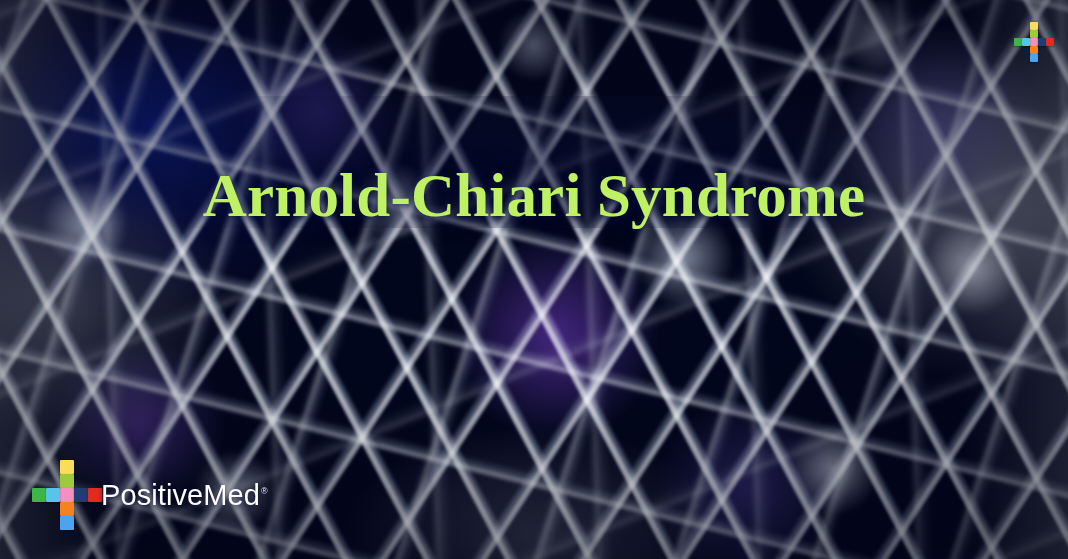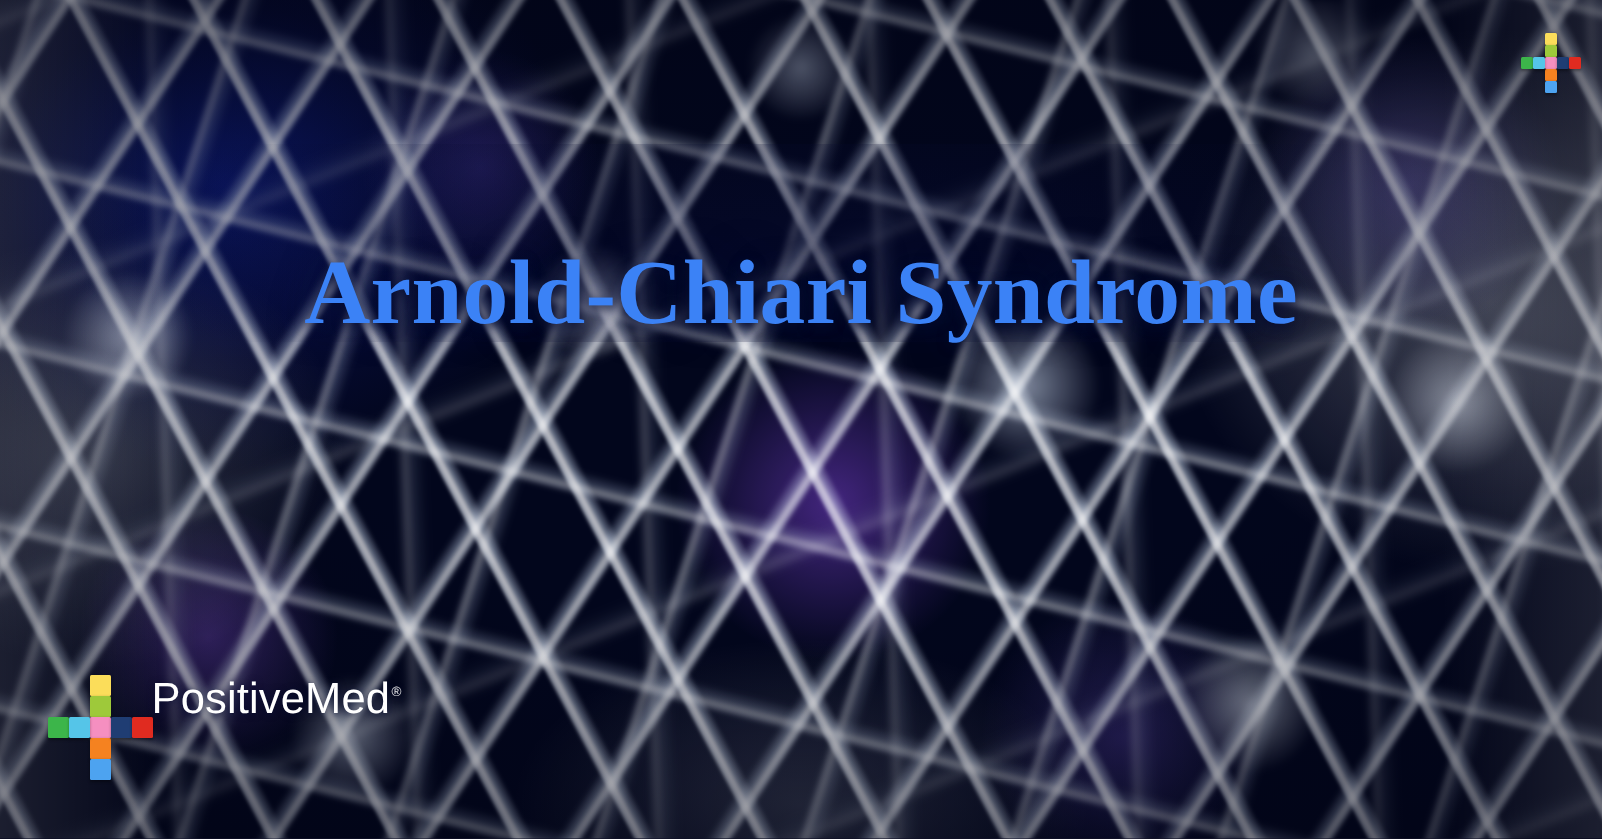--- a/index.html
+++ b/index.html
@@ -127,38 +127,38 @@
   
   .title{
     position:absolute;
     left:0;right:0;top:121px;
     text-align:center;
     font-family:"Liberation Serif","DejaVu Serif",serif;
     font-weight:700;
     font-size:61px;
     line-height:1.12;
     letter-spacing:.2px;
-    color:#3b82f6;
+    color:#bef264;
     text-shadow:0 2px 7px rgba(6,12,48,.85), 0 0 26px rgba(10,20,70,.55);
     white-space:nowrap;
   }
 
   
   .logo-mark{position:absolute;}
   .logo-mark .tile{
     position:absolute;
     border-radius:1px;
     box-shadow:0 1px 2px rgba(0,0,0,.35);
   }
 
   
   .brand{
     position:absolute;
-    left:32px;bottom:39px;
-    display:flex;
+    left:32px;bottom:29px;
+    display:flex;align-items:center;
   }
   .brand .mark{position:relative;width:56px;height:70px;}
   .brand .wordmark{
     margin-left:13px;
     font-family:"Liberation Sans",sans-serif;
     font-size:29px;
     font-weight:400;
     color:#ffffff;
     letter-spacing:.1px;
     text-shadow:0 1px 5px rgba(6,12,48,.75);

